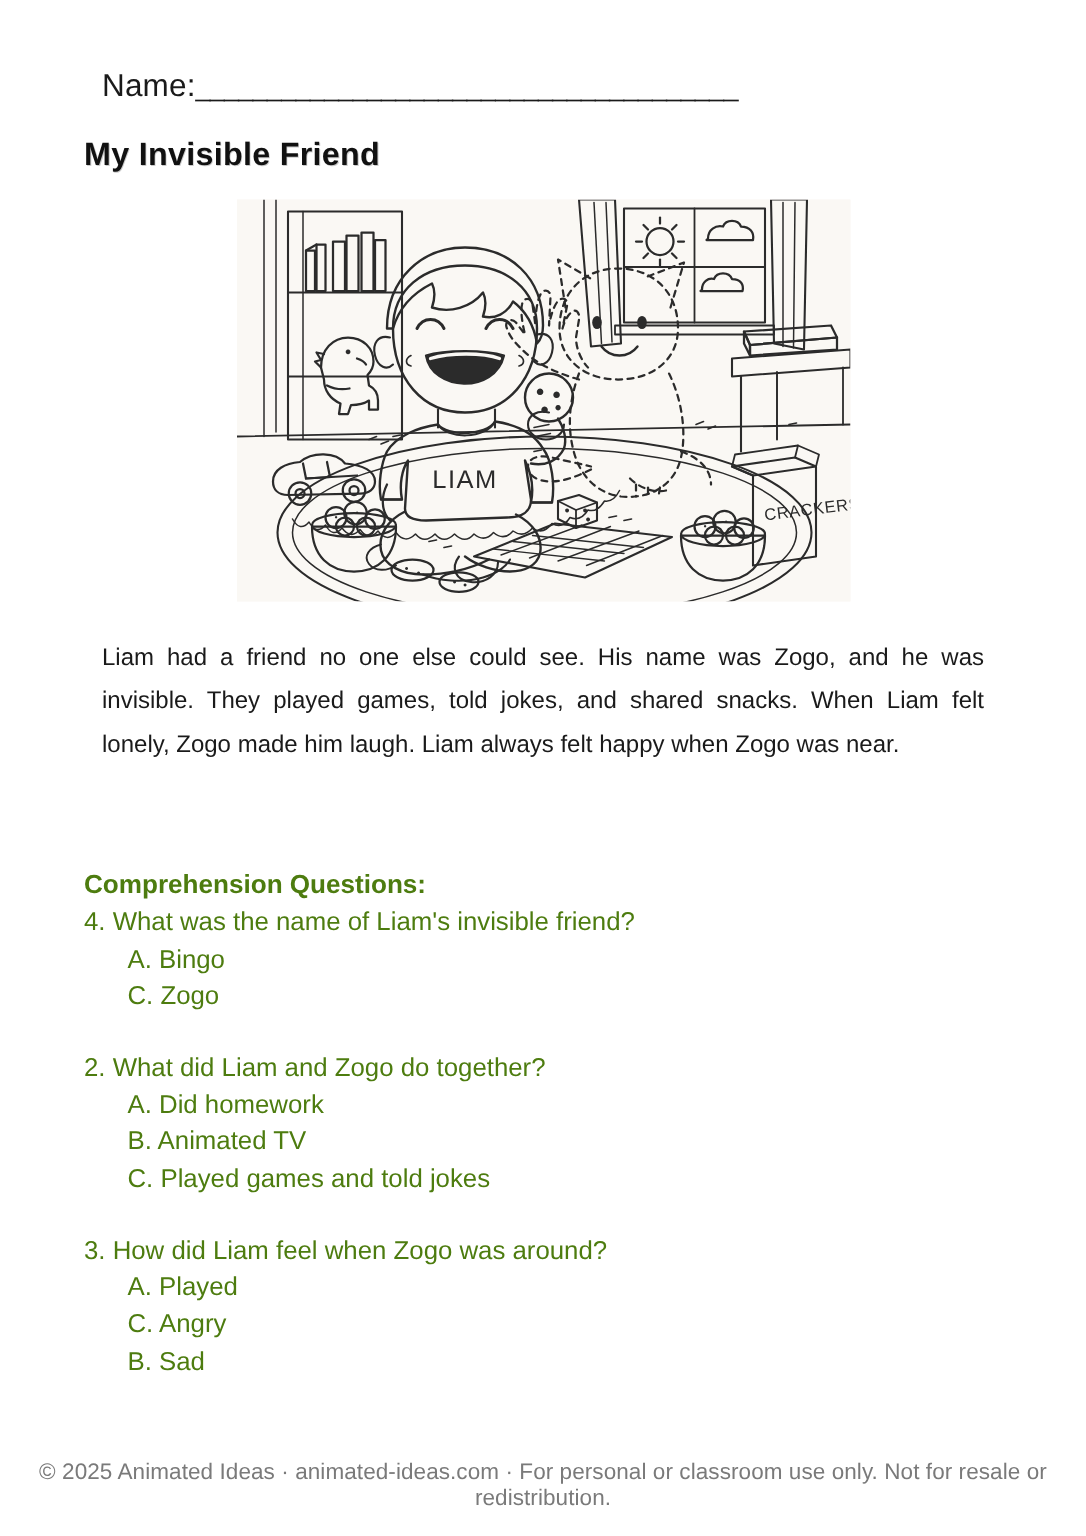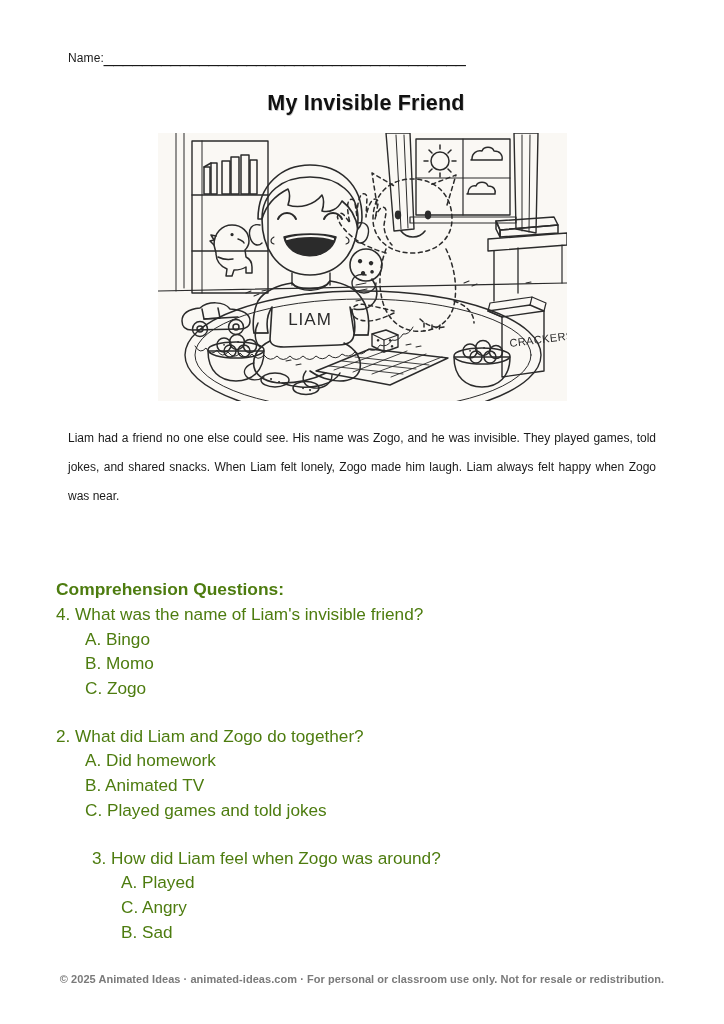--- a/index.html
+++ b/index.html
@@ -28,33 +28,33 @@
   .name-row {
     position: absolute;
     top: 46px;
     left: 68px;
     right: 68px;
     font-size: 17.5px;
     letter-spacing: 0.1px;
     white-space: nowrap;
     color: #1a1a1a;
   }
-  .name-label { font-size: 12px; }
+  .name-label { font-size: 21px; }
   .name-blank {
     font-size: 18px;
     letter-spacing: -0.5px;
   }
 
   
   .title {
     position: absolute;
     top: 91px;
-    left: 76px;
+    left: 56px;
     right: 68px;
-    text-align: center;
+    text-align: left;
     font-size: 21.5px;
     font-weight: bold;
     letter-spacing: 0.2px;
     color: #111111;
     text-shadow: 0.6px 0.6px 0 rgba(160,160,160,0.55);
   }
 
   
   .illo-wrap {
     position: absolute;
@@ -66,21 +66,21 @@
     overflow: hidden;
   }
   .illo-wrap svg { display: block; width: 100%; height: 100%; }
 
   
   .story {
     position: absolute;
     left: 68px;
     top: 424px;
     width: 588px;
-    font-size: 12px;
+    font-size: 16px;
     line-height: 29px;
     text-align: justify;
     text-justify: inter-word;
     color: #1a1a1a;
   }
 
   
   .questions {
     position: absolute;
     left: 56px;
@@ -89,38 +89,37 @@
     font-size: 17.2px;
     color: #4d7c0f;
   }
   .q-heading {
     font-weight: bold;
     font-size: 17.4px;
     line-height: 25px;
     margin-bottom: 0px;
   }
   .q-block { margin-bottom: 23px; }
-  .q-block:last-child { margin-bottom: 0; margin-left: 36px; }
+  .q-block:last-child { margin-bottom: 0; }
   .q-text { line-height: 24.5px; }
   .q-option {
     line-height: 24.8px;
     padding-left: 29px;
   }
 
   
   .footer {
     position: absolute;
     left: 0;
     right: 0;
     top: 973px;
     text-align: center;
-    font-size: 11px;
+    font-size: 15px;
     color: #7a7a7a;
     letter-spacing: 0.05px;
-    font-weight: bold;
   }
 </style>
 </head>
 <body>
 
 <div class="page">
 
   <div class="name-row">
     <span class="name-label">Name:</span><span class="name-blank">______________________________________</span>
   </div>
@@ -418,21 +417,20 @@
   </div>
 
   <div class="story">Liam had a friend no one else could see. His name was Zogo, and he was invisible. They played games, told jokes, and shared snacks. When Liam felt lonely, Zogo made him laugh. Liam always felt happy when Zogo was near.</div>
 
   <div class="questions">
     <div class="q-heading">Comprehension Questions:</div>
 
     <div class="q-block">
       <div class="q-text">4. What was the name of Liam's invisible friend?</div>
       <div class="q-option">A. Bingo</div>
-      <div class="q-option">B. Momo</div>
       <div class="q-option">C. Zogo</div>
     </div>
 
     <div class="q-block">
       <div class="q-text">2. What did Liam and Zogo do together?</div>
       <div class="q-option">A. Did homework</div>
       <div class="q-option">B. Animated TV</div>
       <div class="q-option">C. Played games and told jokes</div>
     </div>
 

